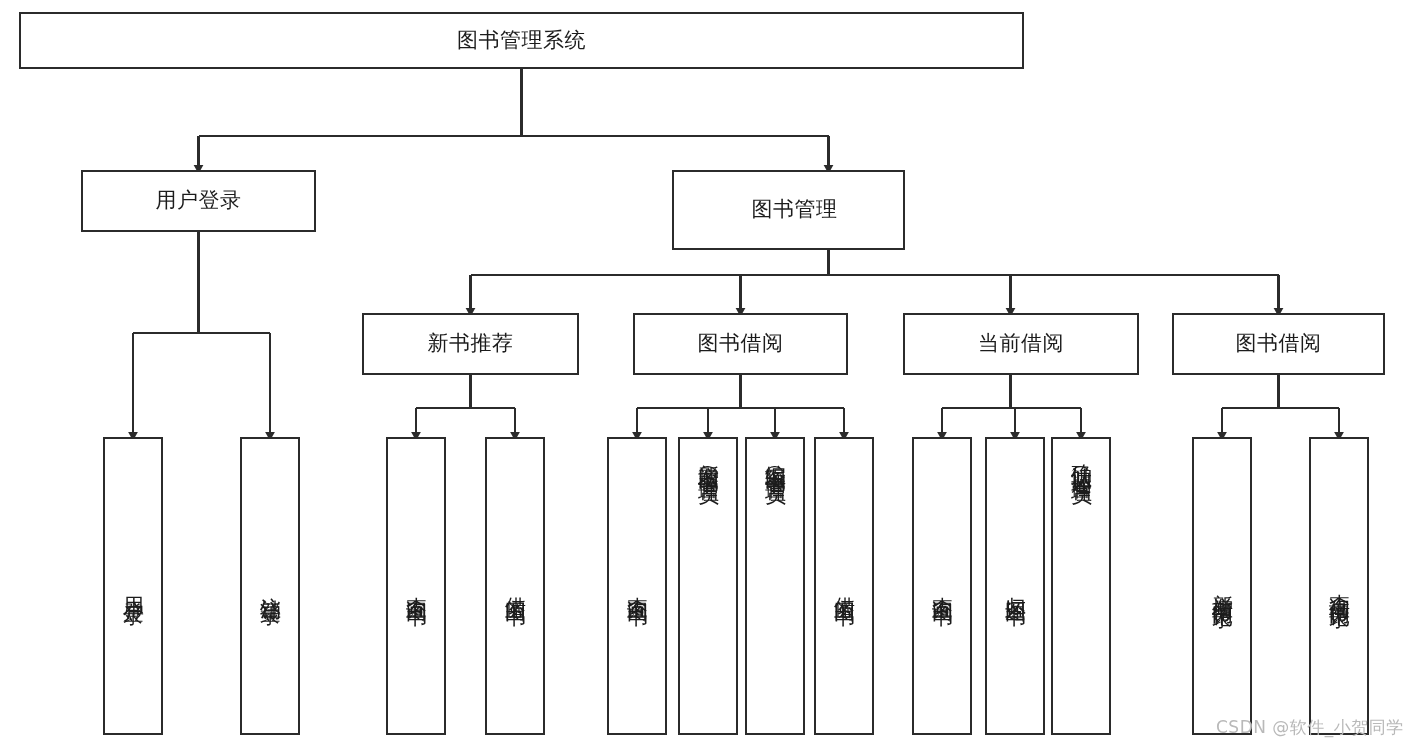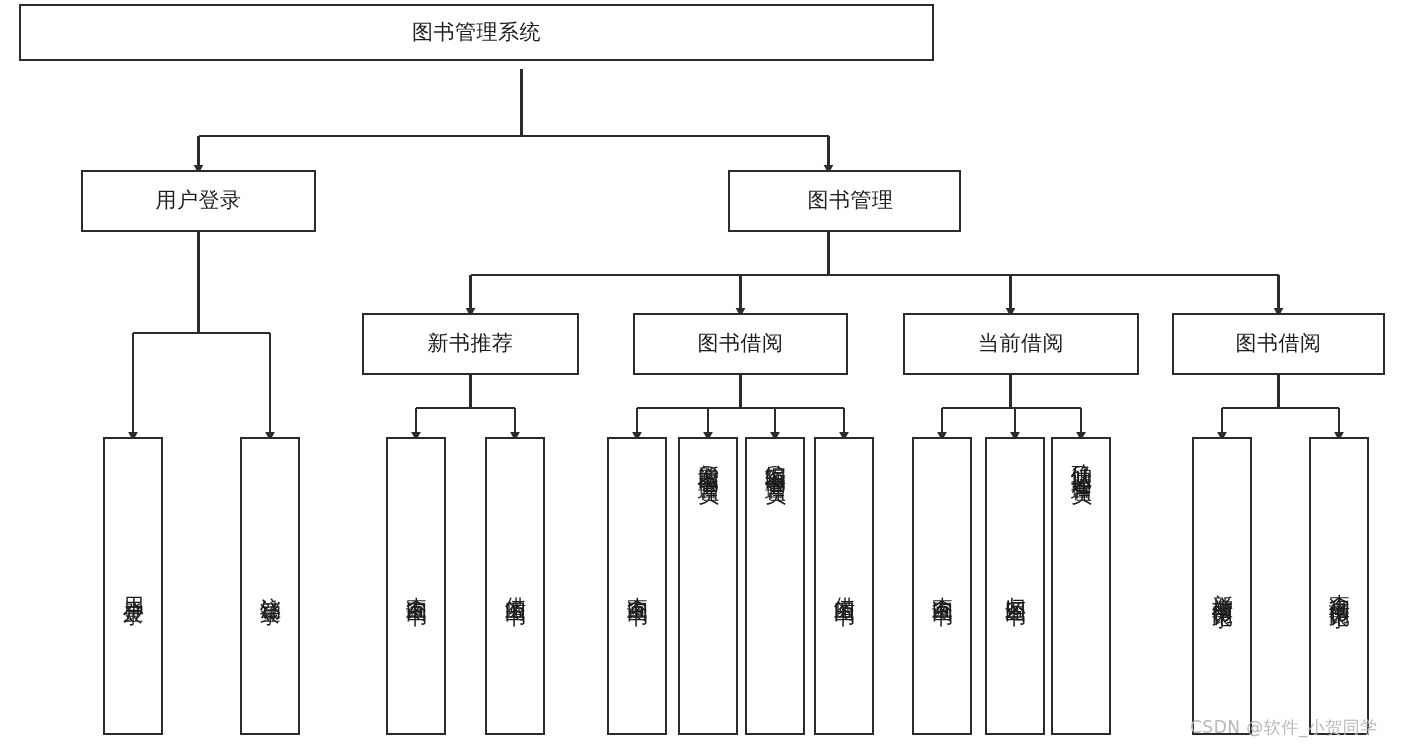--- a/index.html
+++ b/index.html
@@ -58,20 +58,21 @@
   .leaf-box.centered {
     align-items: center;
     padding-top: 0;
   }
   .watermark {
     position: absolute;
     color: #b9b9b9;
     font-size: 17px;
     white-space: nowrap;
     letter-spacing: 0.5px;
+    margin-left: 26px;
   }
 </style>
 </head>
 <body>
 
 <div id="diagram-root">
 
   <svg class="canvas" viewBox="0 0 1405 747">
     <defs>
       <marker id="arrow" markerWidth="11" markerHeight="11" refX="4.2" refY="5" orient="auto" markerUnits="userSpaceOnUse">
@@ -108,28 +109,28 @@
         <path d="M 942 408 L 942 436" marker-end="url(#arrow)"></path>
         <path d="M 1015 408 L 1015 436" marker-end="url(#arrow)"></path>
         <path d="M 1081 408 L 1081 436" marker-end="url(#arrow)"></path>
         <path d="M 1278.5 375 L 1278.5 408"></path>
         <path d="M 1222 408 L 1339 408"></path>
         <path d="M 1222 408 L 1222 436" marker-end="url(#arrow)"></path>
         <path d="M 1339 408 L 1339 436" marker-end="url(#arrow)"></path>
       </g>
   </svg>
 
-  <div class="node-box" id="title-box" style="left: 19px; top: 4px; width: 915px; height: 57px;">
+  <div class="node-box" id="title-box" style="left: 19px; top: 12px; width: 1005px; height: 57px;">
     <span class="node-label">图书管理系统</span>
   </div>
 
   <div class="node-box" id="l2-0" style="left: 81px; top: 170px; width: 235px; height: 62px;">
     <span class="node-label">用户登录</span>
   </div>
-  <div class="node-box" id="l2-1" style="left: 728px; top: 170px; width: 233px; height: 62px; padding-left: 12px;">
+  <div class="node-box" id="l2-1" style="left: 672px; top: 170px; width: 233px; height: 80px; padding-left: 12px;">
     <span class="node-label">图书管理</span>
   </div>
 
   <div class="node-box" id="l3-0" style="left: 362px; top: 313px; width: 217px; height: 62px;">
     <span class="node-label">新书推荐</span>
   </div>
   <div class="node-box" id="l3-1" style="left: 633px; top: 313px; width: 215px; height: 62px;">
     <span class="node-label">图书借阅</span>
   </div>
   <div class="node-box" id="l3-2" style="left: 903px; top: 313px; width: 236px; height: 62px;">

